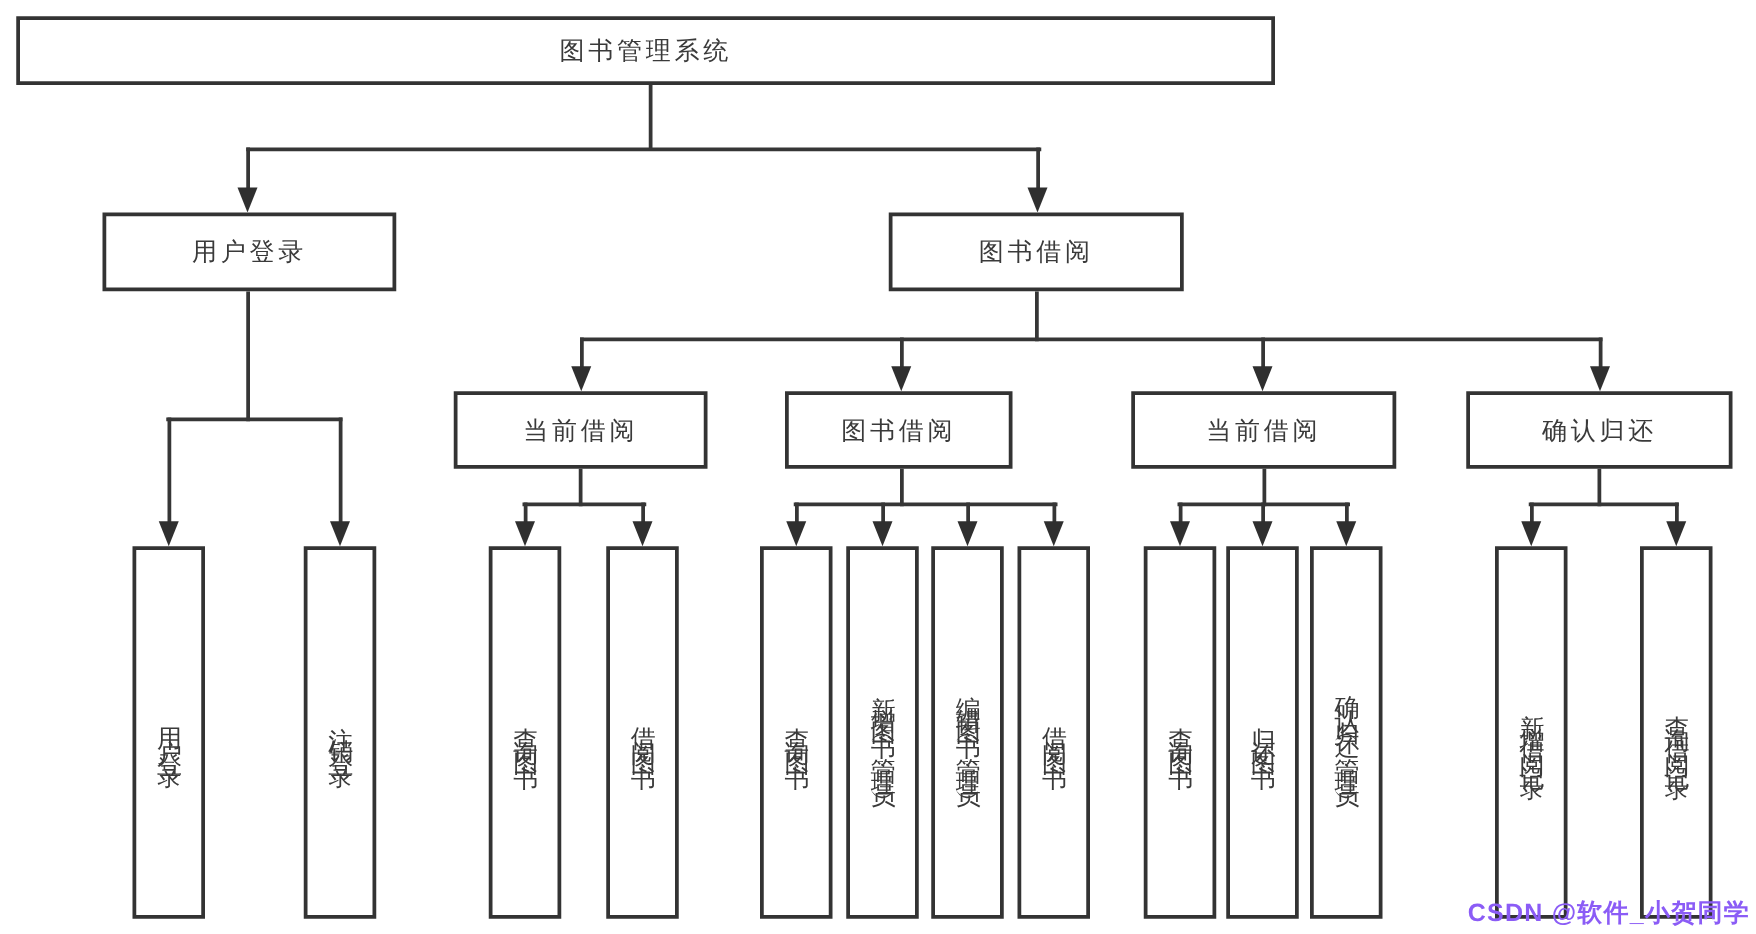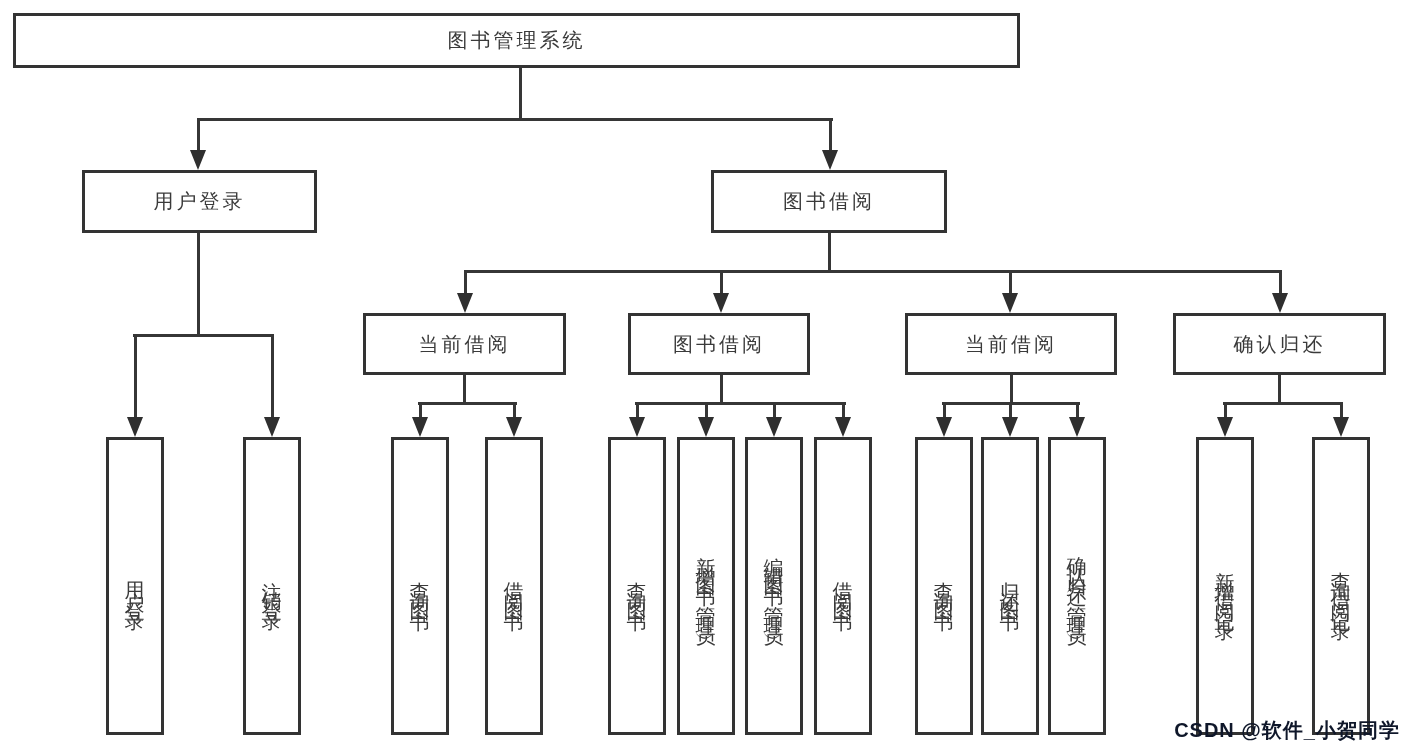--- a/index.html
+++ b/index.html
@@ -26,21 +26,21 @@
   .line { position:absolute; background:#363636; z-index:1; }
   .arrowhead {
     position:absolute; width:0; height:0; z-index:1;
     border-left:8px solid transparent;
     border-right:8px solid transparent;
     border-top:20px solid #2f2f2f;
   }
   .watermark {
     position:absolute; right:5px; bottom:3px;
     font-size:20px; font-weight:bold; letter-spacing:1px;
-    color:#0f172a; z-index:10; white-space:nowrap;
+    color:#8b5cf6; z-index:10; white-space:nowrap;
   }
 </style>
 </head>
 <body>
 
 <div id="stage">
 
   <div class="line" style="left:519px;top:66px;width:3px;height:54px"></div>
   <div class="line" style="left:197px;top:118px;width:636px;height:3px"></div>
   <div class="line" style="left:197px;top:118px;width:3px;height:34px"></div>

